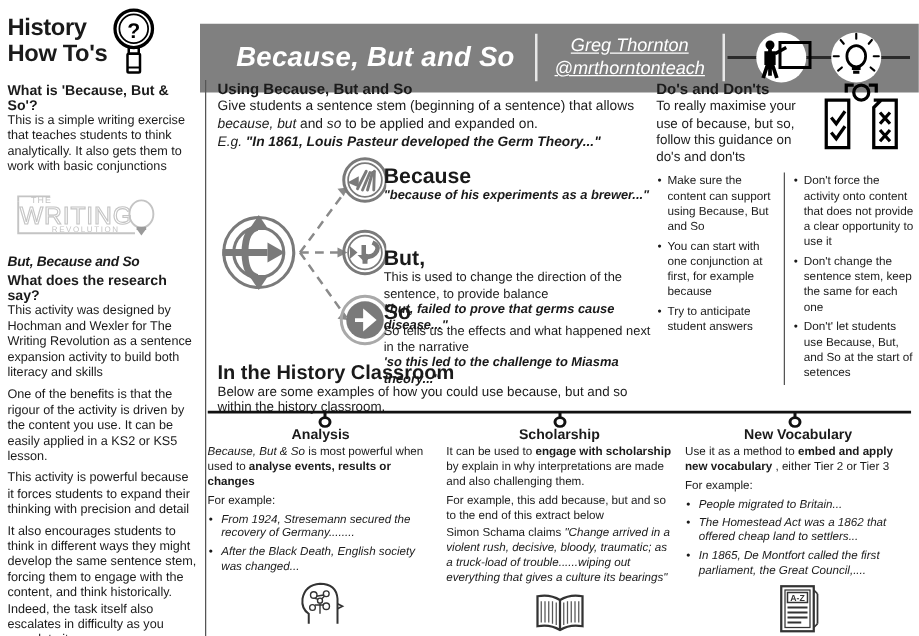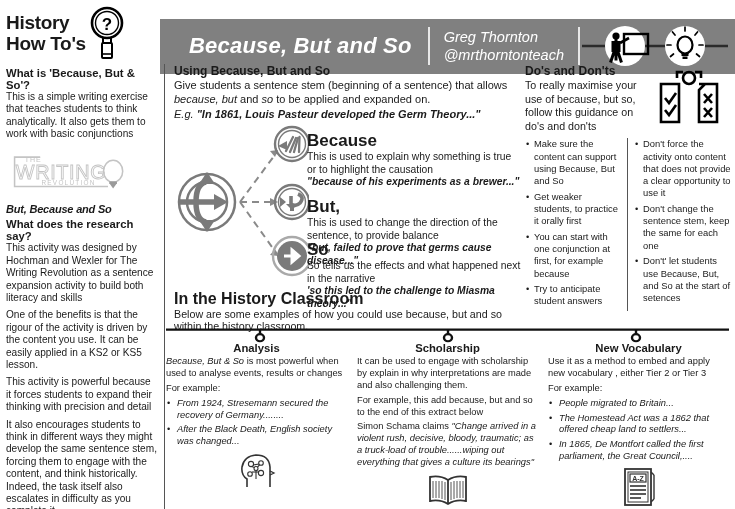--- a/index.html
+++ b/index.html
@@ -22,21 +22,21 @@
     flex:1;height:55px;background:#808080;display:flex;align-items:center;
     box-sizing:border-box;padding:0 7px;margin-left:4px;margin-top:25px;
   }
   .hb-title{
     color:#ffffff;font-style:italic;font-weight:bold;font-size:22px;
     flex:0 0 auto;padding:0 16px 0 22px;white-space:nowrap;letter-spacing:.2px;
   }
   .vdiv{width:2px;height:38px;background:#e8e8e8;flex:none;}
   .hb-author{
     color:#ffffff;font-style:italic;font-size:14.5px;line-height:1.25;
-    padding:0 14px;text-align:left;flex:0 0 auto;white-space:nowrap;
+    padding:0 14px;text-align:center;flex:0 0 auto;white-space:nowrap;text-decoration:underline;
   }
   .hb-icons{flex:1;display:flex;align-items:center;justify-content:center;}
 
   
   .content{display:flex;height:445px;box-sizing:border-box;padding:0 4px 0 6px;}
   .col-left{width:152px;flex:none;padding-right:6px;border-right:1.5px solid #555;}
   .col-mid{flex:1;padding:0 8px 0 9px;}
   .col-right{width:206px;flex:none;padding-left:6px;}
   .l-head{font-size:11.3px;font-weight:bold;margin:3px 0 0 0;}
   .l-body{font-size:10.1px;line-height:1.23;margin-bottom:5px;}
@@ -60,36 +60,36 @@
   .b1{top:6px;}
   .b2{top:72px;}
   .b3{top:115px;}
 
   .class-title{font-size:16px;font-weight:bold;margin-top:4px;}
   .class-sub{font-size:10.7px;margin-bottom:3px;}
 
   
   .dd-head{font-size:12px;font-weight:bold;margin-bottom:1px;}
   .dd-intro{font-size:10.7px;line-height:1.27;width:128px;}
-  .dd-top{display:flex;align-items:center;}
+  .dd-top{display:flex;align-items:flex-start;}
   .dd-cols{display:flex;margin-top:5px;}
   .dd-col{font-size:9.4px;line-height:1.3;width:50%;box-sizing:border-box;}
   .dd-col.left{padding-right:5px;border-right:1.5px solid #555;}
   .dd-col.right{padding-left:6px;}
   .dd-col ul{margin:0;padding-left:9px;list-style:none;}
   .dd-col li{margin-bottom:3.5px;position:relative;}
   .dd-col li:before{content:"•";position:absolute;left:-8px;}
 
   
   .timeline{width:100%;height:16px;display:block;}
   .three{display:flex;gap:10px;margin-top:-1px;}
   .tcol{flex:1;}
   .tcol .ttl{font-size:11.3px;font-weight:bold;text-align:center;margin-bottom:2px;}
   .tcol .tx{font-size:9.3px;line-height:1.28;margin-bottom:3px;}
-  .tcol .tx b{font-weight:normal;}
+  .tcol .tx b{font-weight:bold;}
   .tcol .tx em{font-style:italic;}
   .tcol ul{margin:0 0 2px 0;padding-left:11px;list-style:none;}
   .tcol li{font-size:9.3px;line-height:1.28;font-style:italic;margin-bottom:3px;position:relative;}
   .tcol li:before{content:"•";position:absolute;left:-10px;font-style:normal;}
   .quote{font-size:9.3px;line-height:1.28;}
   .quote i{font-style:italic;}
   .ticon{display:flex;justify-content:center;margin-top:3px;}
 </style>
 </head>
 <body>
@@ -239,21 +239,20 @@
 
           <g>
             <circle cx="118" cy="132" r="19" fill="none" stroke="#a9a9a9" stroke-width="2.4"></circle>
             <circle cx="118" cy="132" r="15" fill="#7a7a7a"></circle>
             <path d="M110 132 L122 132 M118 126 L125 132 L118 138 Z" stroke="#ffffff" stroke-width="3" fill="#ffffff"></path>
           </g>
         </svg>
 
         <div class="branch b1">
           <div class="bt">Because</div>
-          <div>This is used to explain why something is true or to highlight the causation</div>
           <div class="bq">"because of his experiments as a brewer..."</div>
         </div>
         <div class="branch b2">
           <div class="bt">But,</div>
           <div>This is used to change the direction of the sentence, to provide balance</div>
           <div class="bq">"but, failed to prove that germs cause disease..."</div>
         </div>
         <div class="branch b3">
           <div class="bt">So</div>
           <div>So tells us the effects and what happened next in the narrative</div>
@@ -278,21 +277,20 @@
           <path d="M46 16 L64 16 L64 54 L46 54 L46 22 L52 16" fill="none" stroke="#000" stroke-width="2.6"></path>
           <path d="M12 30 l4 5 l7 -10 M12 42 l4 5 l7 -10" fill="none" stroke="#000" stroke-width="2.6"></path>
           <path d="M51 26 l8 9 M59 26 l-8 9 M51 40 l8 9 M59 40 l-8 9" stroke="#000" stroke-width="2.6"></path>
         </svg>
       </div>
 
       <div class="dd-cols">
         <div class="dd-col left">
           <ul>
             <li>Make sure the content can support using Because, But and So</li>
-            <li>Get weaker students, to practice it orally first</li>
             <li>You can start with one conjunction at first, for example because</li>
             <li>Try to anticipate student answers</li>
           </ul>
         </div>
         <div class="dd-col right">
           <ul>
             <li>Don't force the activity onto content that does not provide a clear opportunity to use it</li>
             <li>Don't change the sentence stem, keep the same for each one</li>
             <li>Don't' let students use Because, But, and So at the start of setences</li>
           </ul>

